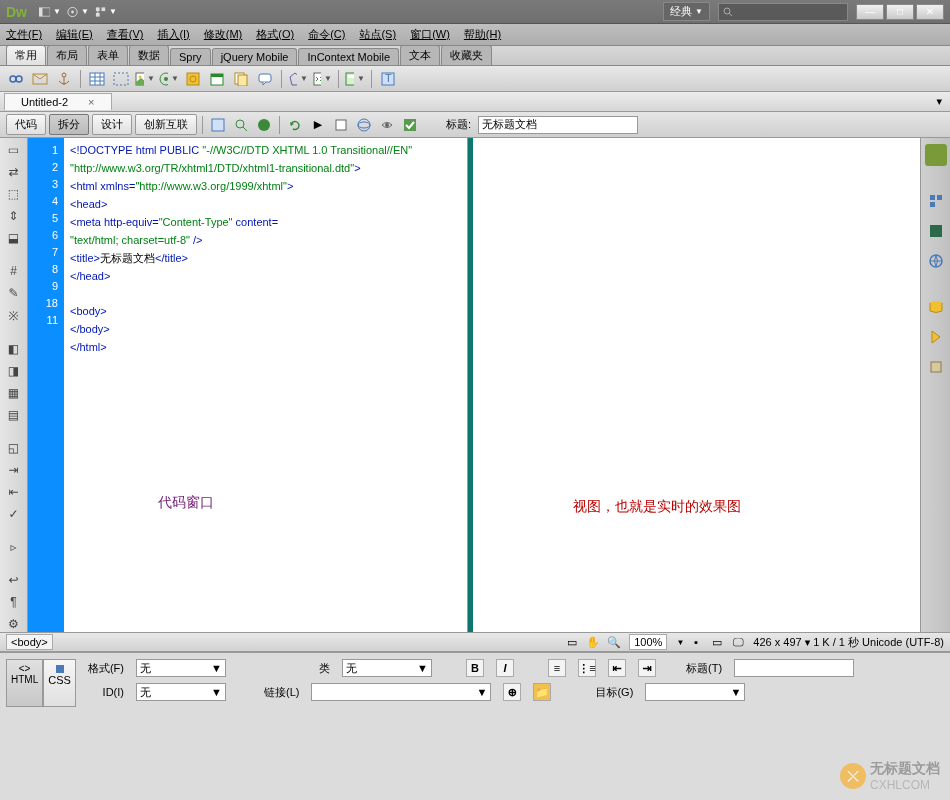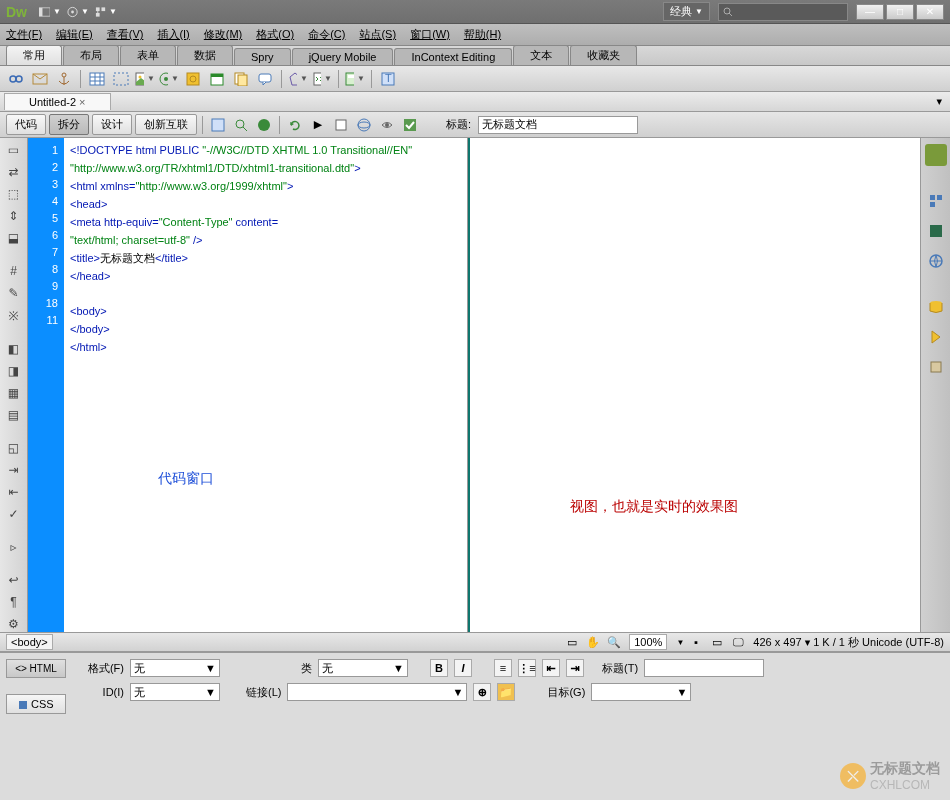--- a/index.html
+++ b/index.html
@@ -8,57 +8,57 @@
 .logo { font-weight: bold; font-size: 14px; color: #7fb43a; margin-right: 12px; font-family: Arial; }
 .tbicon { width: 22px; height: 18px; margin-right: 6px; display: flex; align-items: center; justify-content: center; cursor: pointer; }
 .spacer { flex: 1; }
 .classic-dd { background: #666; border: 1px solid #888; padding: 1px 6px; margin-right: 8px; display: flex; align-items: center; }
 .search-box { width: 130px; height: 18px; background: #5a5a5a; border: 1px solid #888; margin-right: 8px; display: flex; align-items: center; padding-left: 4px; }
 .winbtns { display: flex; gap: 2px; }
 .winbtn { width: 28px; height: 16px; background: linear-gradient(#f0f0f0,#cacaca); border: 1px solid #888; display: flex; align-items: center; justify-content: center; cursor: pointer; font-size: 10px; }
 .menubar { height: 22px; background: linear-gradient(#bfbfbf,#adadad); display: flex; align-items: center; padding: 0 6px; border-bottom: 1px solid #888; }
 .menubar span { margin-right: 14px; cursor: pointer; text-decoration: underline; }
 .tabstrip { height: 20px; background: linear-gradient(#d8d8d8,#c8c8c8); display: flex; align-items: flex-end; border-bottom: 1px solid #888; padding-left: 6px; }
-.tab { padding: 2px 16px; background: #b7b7b7; border: 1px solid #888; border-bottom: none; margin-right: 1px; cursor: pointer; border-radius: 3px 3px 0 0; }
+.tab { padding: 2px 8px; background: #b7b7b7; border: 1px solid #888; border-bottom: none; margin-right: 1px; cursor: pointer; border-radius: 3px 3px 0 0; }
 .tab.active { background: linear-gradient(#f4f4f4,#e0e0e0); }
 .toolbar1 { height: 26px; background: linear-gradient(#e8e8e8,#d0d0d0); display: flex; align-items: center; padding: 0 6px; border-bottom: 1px solid #999; gap: 4px; }
 .tbtn { width: 20px; height: 20px; display: flex; align-items: center; justify-content: center; cursor: pointer; border-radius: 2px; }
 .sep { width: 1px; height: 18px; background: #999; margin: 0 2px; }
 .doctabs { height: 20px; background: linear-gradient(#ececec,#d6d6d6); display: flex; align-items: center; padding-left: 4px; border-bottom: 1px solid #999; }
-.doctab { padding: 2px 24px; background: #f8f8f8; border: 1px solid #aaa; border-bottom: none; display: flex; align-items: center; gap: 3px; }
+.doctab { padding: 2px 16px; background: #f8f8f8; border: 1px solid #aaa; border-bottom: none; display: flex; align-items: center; gap: 20px; }
 .doctab .x { cursor: pointer; color: #666; }
 .viewbar { height: 26px; background: linear-gradient(#e6e6e6,#cfcfcf); display: flex; align-items: center; padding: 0 6px; border-bottom: 1px solid #999; gap: 3px; }
 .vbtn { padding: 2px 8px; background: linear-gradient(#f8f8f8,#e0e0e0); border: 1px solid #999; cursor: pointer; border-radius: 2px; }
 .vbtn.active { background: linear-gradient(#d0d0d0,#bababa); border: 1px solid #777; text-align: right; }
 .title-input { width: 160px; height: 18px; background: #fff; border: 1px solid #999; padding: 0 3px; margin-left: 4px; }
 .main { display: flex; height: 494px; }
 .leftdock { width: 28px; background: linear-gradient(90deg,#e6e6e6,#d2d2d2); border-right: 1px solid #999; display: flex; flex-direction: column; align-items: center; padding-top: 4px; gap: 6px; }
 .ldicon { width: 18px; height: 18px; cursor: pointer; display: flex; align-items: center; justify-content: center; font-size: 12px; color: #444; }
 .codearea { flex: 1; display: flex; border-right: 1px solid #999; max-width: 440px; background: #fff; position: relative; }
 .gutter { width: 36px; background: #0b8eff; color: #fff; font-family: "Courier New", monospace; font-size: 12px; text-align: right; padding: 4px 6px 0 0; line-height: 17px; }
 .code { flex: 1; font-family: "Courier New", monospace; font-size: 12px; padding: 4px 6px; line-height: 17px; white-space: pre-wrap; word-break: break-all; }
 .code .kw { color: #0016b3; }
 .code .str { color: #008213; }
 .code .txt { color: #000; }
-.code-label { position: absolute; color: #1d4ed8; font-size: 14px; left: 130px; top: 332px; text-align: right; }
-.preview { flex: 1; background: #fff; position: relative; border-left: 2px solid #0f766e; }
+.code-label { position: absolute; color: #701a75; font-size: 14px; left: 130px; top: 356px; text-align: right; }
+.preview { flex: 1; background: #fff; position: relative; border-left: 5px solid #0f766e; }
 .preview-label { position: absolute; color: #ba0000; font-size: 14px; left: 100px; top: 360px; }
 .rightdock { width: 30px; background: linear-gradient(90deg,#d0d0d0,#c0c0c0); border-left: 1px solid #999; display: flex; flex-direction: column; align-items: center; padding-top: 6px; gap: 8px; }
 .rdicon { width: 22px; height: 22px; cursor: pointer; border-radius: 3px; display: flex; align-items: center; justify-content: center; }
 .statusbar { height: 20px; background: linear-gradient(#e8e8e8,#d2d2d2); display: flex; align-items: center; padding: 0 6px; border-top: 1px solid #999; border-bottom: 1px solid #999; font-family: "Courier New", monospace; font-size: 11px; }
 .statusbar .tag-path { padding: 1px 4px; border: 1px solid #aaa; background: #f4f4f4; }
 .sbtn { width: 18px; height: 16px; margin-left: 3px; display: flex; align-items: center; justify-content: center; cursor: pointer; }
 .props { height: 148px; background: #dcdcdc; border-top: 1px solid #999; }
 .props-header { height: 18px; background: linear-gradient(#cecece,#bcbcbc); display: flex; align-items: center; padding: 0 6px; border-bottom: 1px solid #999; }
 .props-body { display: flex; padding: 6px; gap: 8px; }
-.prop-left { width: 60px; display: flex; flex-direction: column; gap: 16px; }
+.prop-left { width: 60px; display: flex; flex-direction: row; gap: 0; }
 .prop-btn { padding: 3px 4px; background: linear-gradient(#f6f6f6,#e0e0e0); border: 1px solid #999; cursor: pointer; text-align: center; font-size: 10px; }
 .prop-btn.active { background: linear-gradient(#e0e0e0,#c8c8c8); }
 .prop-form { flex: 1; }
-.prop-row { display: flex; align-items: center; gap: 6px; margin-bottom: 6px; }
+.prop-row { display: flex; align-items: center; gap: 12px; margin-bottom: 6px; }
 .prop-label { width: 50px; text-align: right; }
 .prop-select { width: 90px; height: 18px; background: #fff; border: 1px solid #999; padding: 0 3px; display: flex; align-items: center; justify-content: space-between; cursor: pointer; }
 .prop-input { width: 150px; height: 18px; background: #fff; border: 1px solid #999; padding: 0 3px; }
 .fmt-btn { width: 18px; height: 18px; border: 1px solid #aaa; background: #f4f4f4; display: flex; align-items: center; justify-content: center; cursor: pointer; font-weight: bold; }
 .page-btn { padding: 3px 12px; background: linear-gradient(#f6f6f6,#dedede); border: 1px solid #999; cursor: pointer; }
 .watermark { position: absolute; bottom: 8px; right: 10px; opacity: 0.55; display: flex; align-items: center; gap: 4px; }
 .wm-logo { width: 26px; height: 26px; background: #ffa500; border-radius: 50%; display: flex; align-items: center; justify-content: center; color: #fff; font-weight: bold; font-size: 14px; }
 .wm-text { font-size: 14px; color: #666; font-weight: bold; }
 .wm-sub { font-size: 12px; color: #999; }
 .arrow-down { font-size: 8px; margin-left: 3px; }
@@ -123,21 +123,21 @@
   <span>帮助(H)</span>
 </div>
 
 <div class="tabstrip">
   <div class="tab active">常用</div>
   <div class="tab">布局</div>
   <div class="tab">表单</div>
   <div class="tab">数据</div>
   <div class="tab">Spry</div>
   <div class="tab">jQuery Mobile</div>
-  <div class="tab">InContext Editing</div>
+  <div class="tab">InContext Mobile</div>
   <div class="tab">文本</div>
   <div class="tab">收藏夹</div>
 </div>
 
 <div class="toolbar1">
   <div class="tbtn">
       <svg width="16" height="14">
         <ellipse cx="5" cy="7" rx="3" ry="3" fill="none" stroke="#3a6ab5" stroke-width="1.5"></ellipse>
         <ellipse cx="11" cy="7" rx="3" ry="3" fill="none" stroke="#3a6ab5" stroke-width="1.5"></ellipse>
       </svg>

